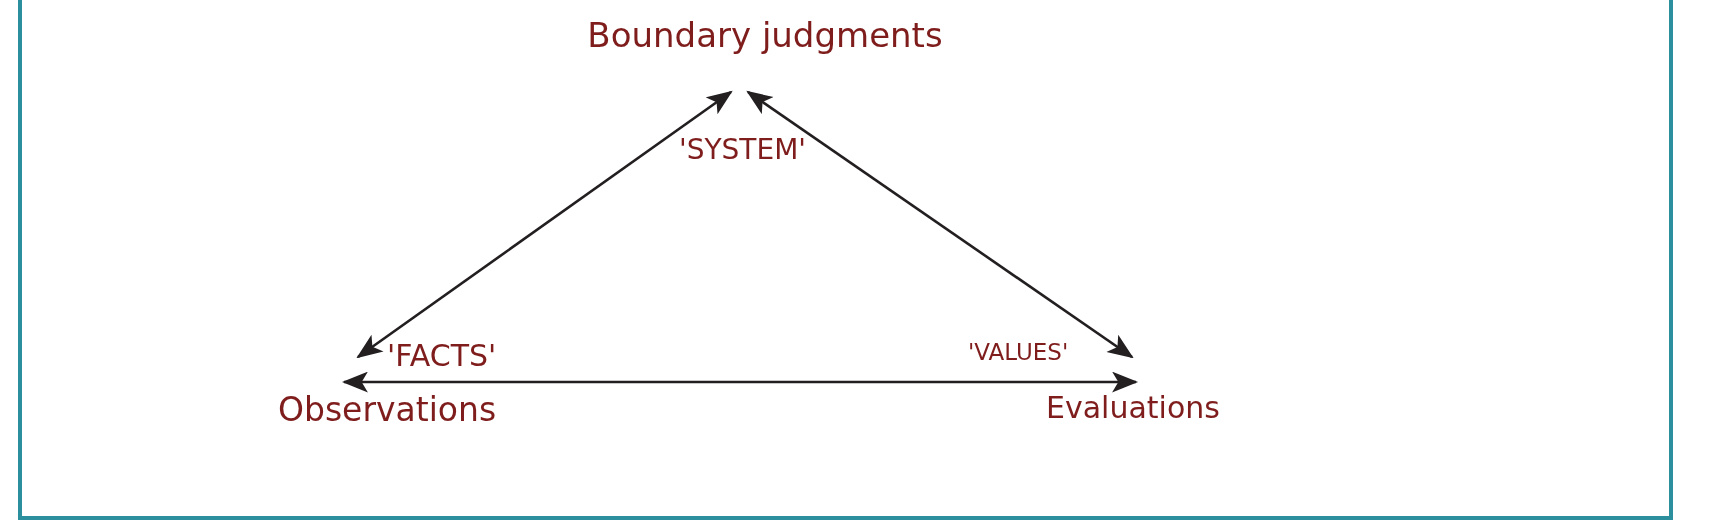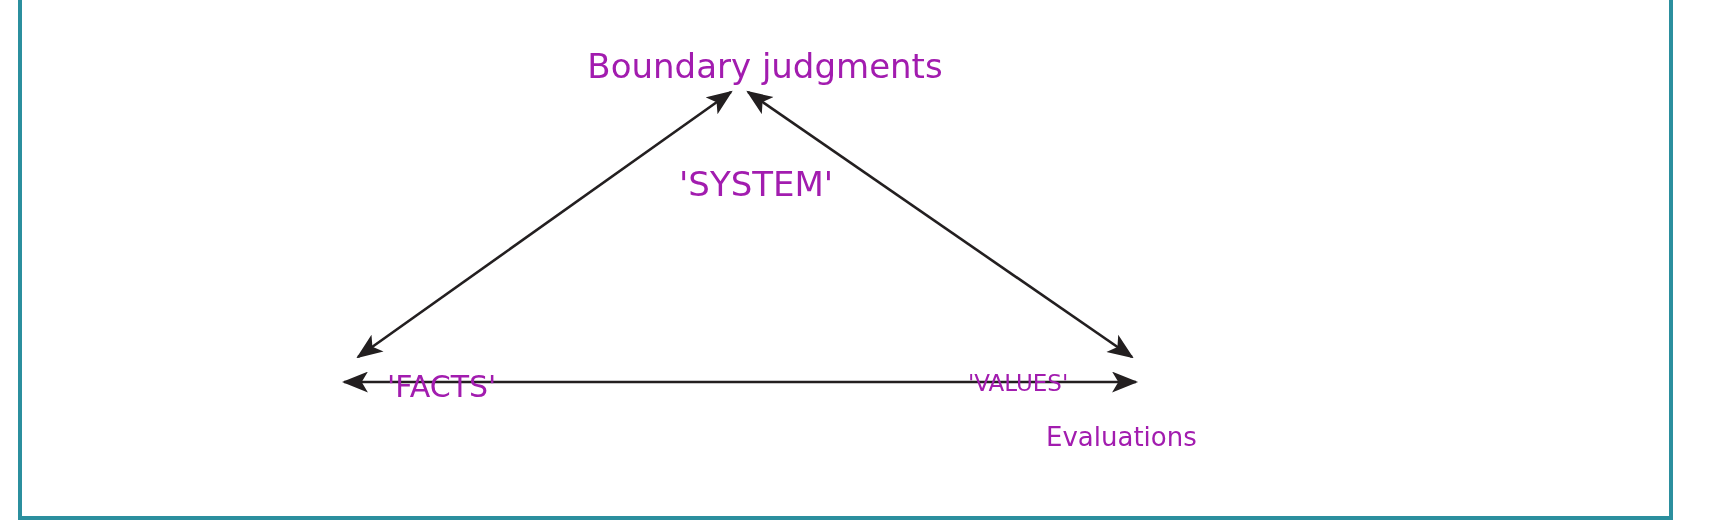--- a/index.html
+++ b/index.html
@@ -31,54 +31,53 @@
   }
   .canvas {
     position: absolute;
     left: 0;
     top: 0;
     width: 1715px;
     height: 527px;
   }
   .label {
     position: absolute;
-    color: #a21caf;
+    color: #7f1d1d;
     white-space: nowrap;
     line-height: 1;
-    margin-top: 31px;
   }
   .label-title {
     font-size: 34px;
     left: 0;
     top: 18px;
     width: 1530px;
     text-align: center;
   }
   .label-system {
-    font-size: 34px;
+    font-size: 28px;
     left: 679px;
     top: 136px;
   }
   .label-facts {
     font-size: 30px;
     left: 387px;
     top: 341px;
   }
   .label-values {
     font-size: 23px;
     left: 968px;
     top: 341px;
   }
   .label-observations {
     font-size: 33px;
     left: 278px;
     top: 393px;
   }
   .label-evaluations {
-    font-size: 26px;
+    font-size: 30px;
     left: 1046px;
     top: 393px;
   }
 </style>
 </head>
 <body>
 
 <div id="figure-root">
 
   <div class="frame"></div>
@@ -101,16 +100,17 @@
   </svg>
 
   <div class="label label-title">Boundary judgments</div>
 
   <div class="label label-system">'SYSTEM'</div>
 
   <div class="label label-facts">'FACTS'</div>
 
   <div class="label label-values">'VALUES'</div>
 
+  <div class="label label-observations">Observations</div>
 
   <div class="label label-evaluations">Evaluations</div>
 
 </div>
 
 </body></html>

